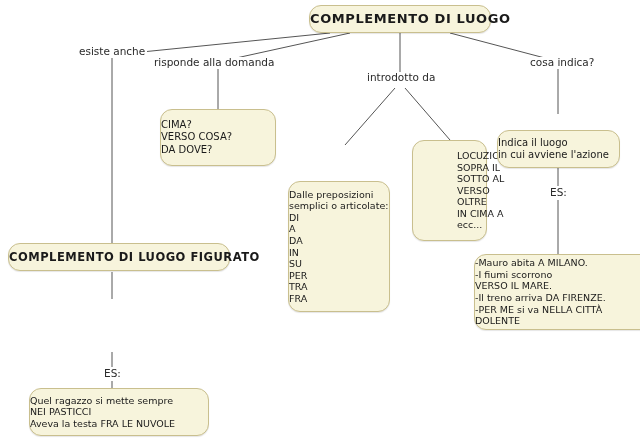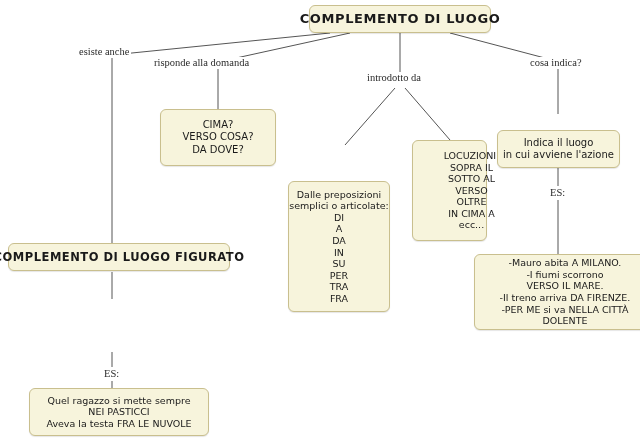--- a/index.html
+++ b/index.html
@@ -20,26 +20,26 @@
     left: 0;
     top: 0;
     width: 640px;
     height: 448px;
   }
   .node {
     position: absolute;
     box-sizing: border-box;
     background: #f7f4dc;
     border: 1px solid #c9bf8e;
-    border-radius: 6px;
+    border-radius: 12px;
     color: #1a1a1a;
     text-align: center;
     display: flex;
     flex-direction: column;
-    align-items: center;
+    align-items: flex-start;
     justify-content: center;
     box-shadow: 0 1px 1px rgba(0,0,0,0.10);
     z-index: 3;
   }
   .node .line {
     display: block;
     white-space: pre;
     line-height: 1.22;
   }
   .title-node {
@@ -54,21 +54,20 @@
   }
   .edge-label {
     position: absolute;
     color: #2a2a2a;
     font-size: 10.5px;
     white-space: pre;
     background: #ffffff;
     padding: 0 2px;
     z-index: 4;
     line-height: 1.1;
-    font-family: Liberation Serif, serif;
   }
 </style>
 </head>
 <body>
 
 <div id="canvas">
 
   <svg id="edges" viewBox="0 0 640 448" xmlns="http://www.w3.org/2000/svg">
     <g stroke="#555555" stroke-width="1" fill="none">
 

